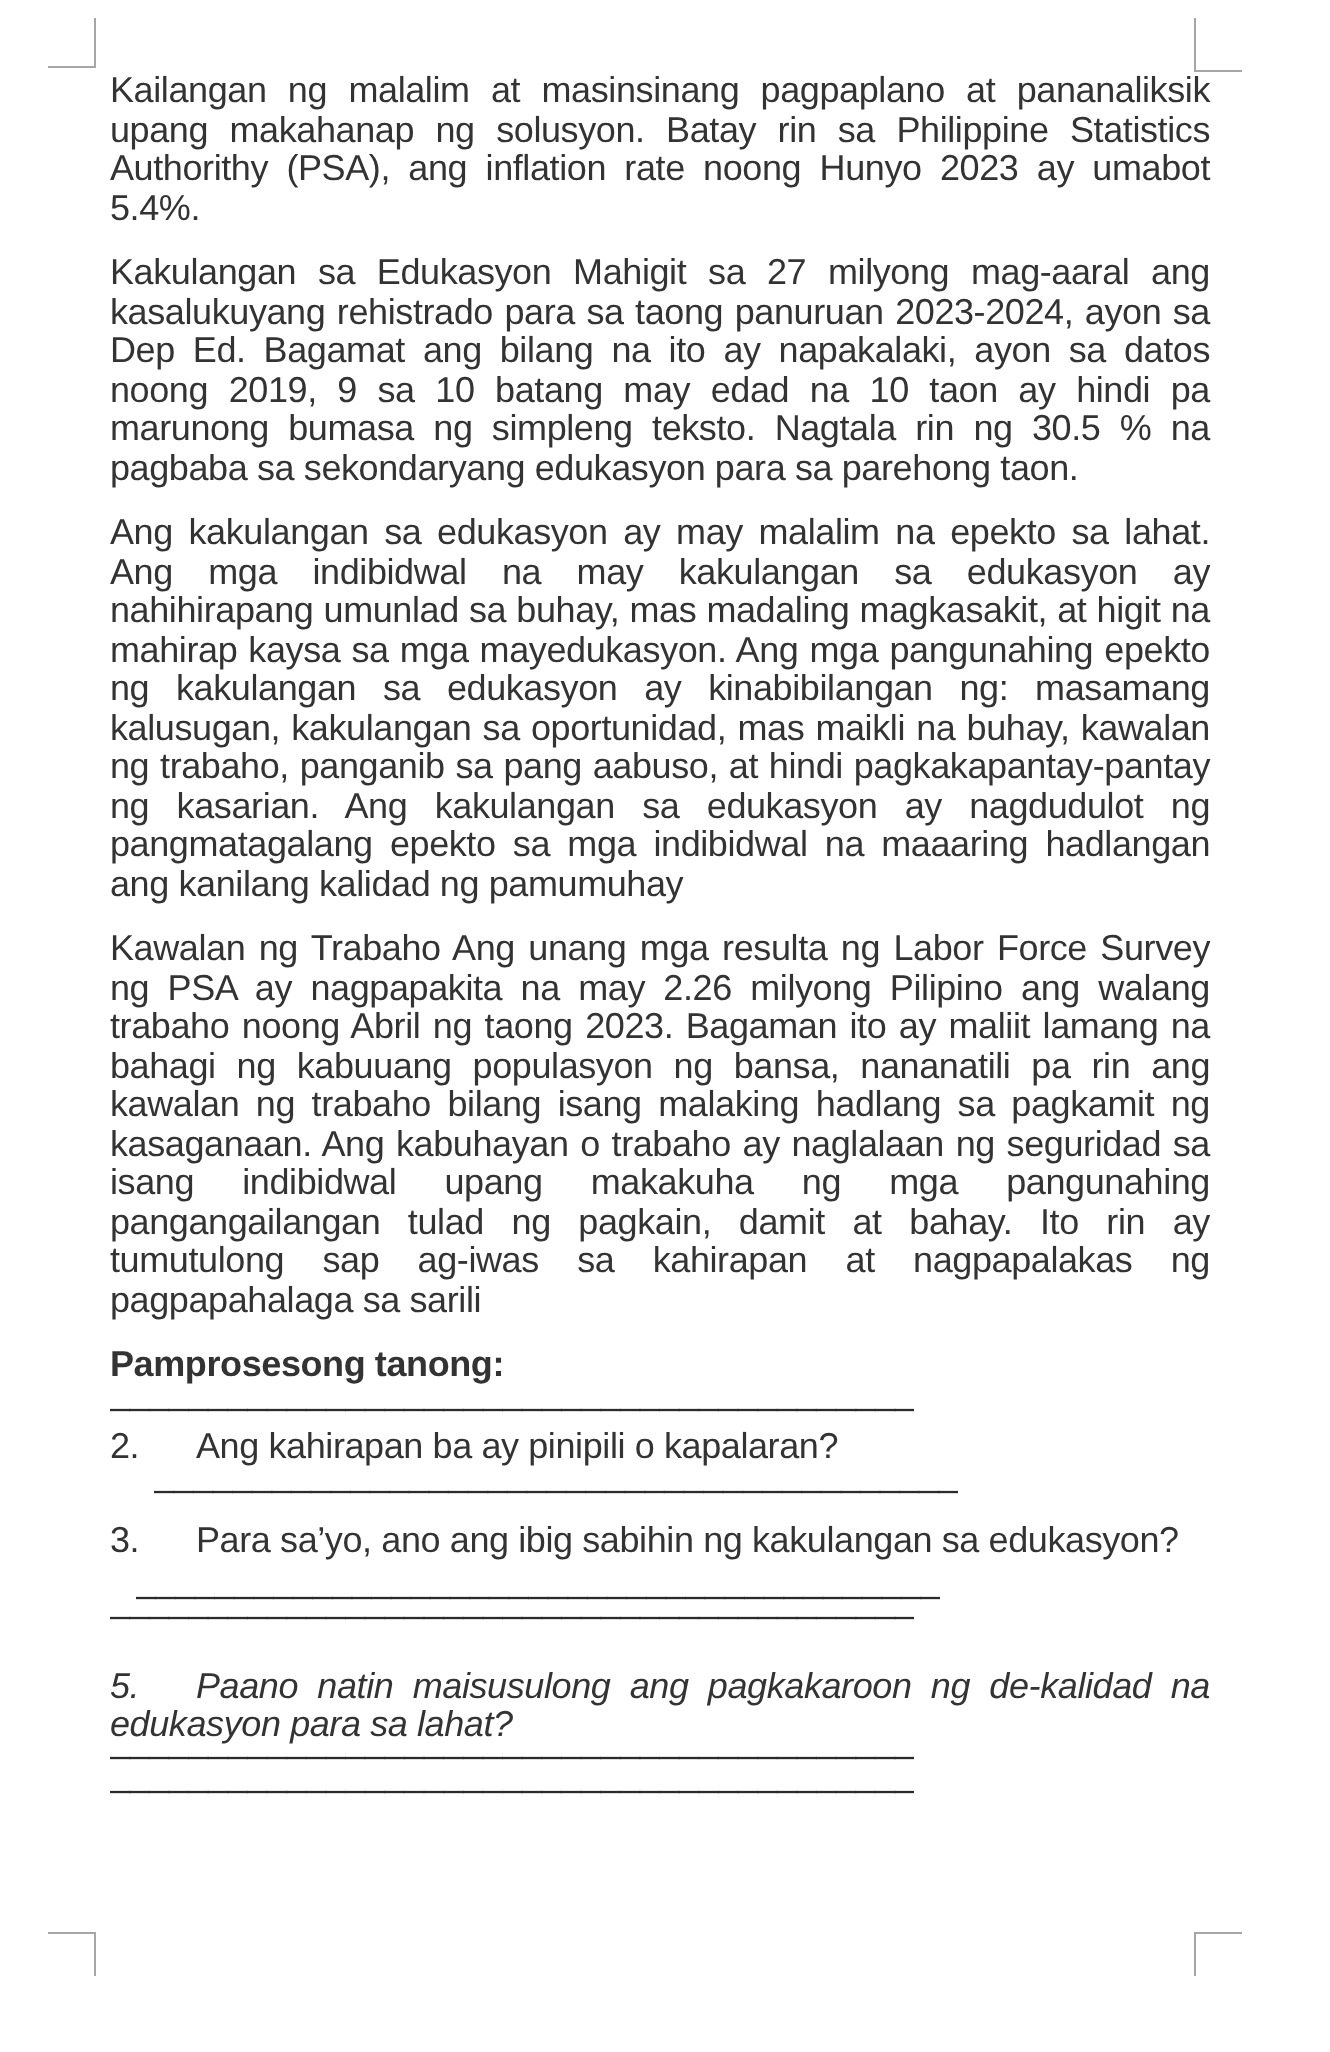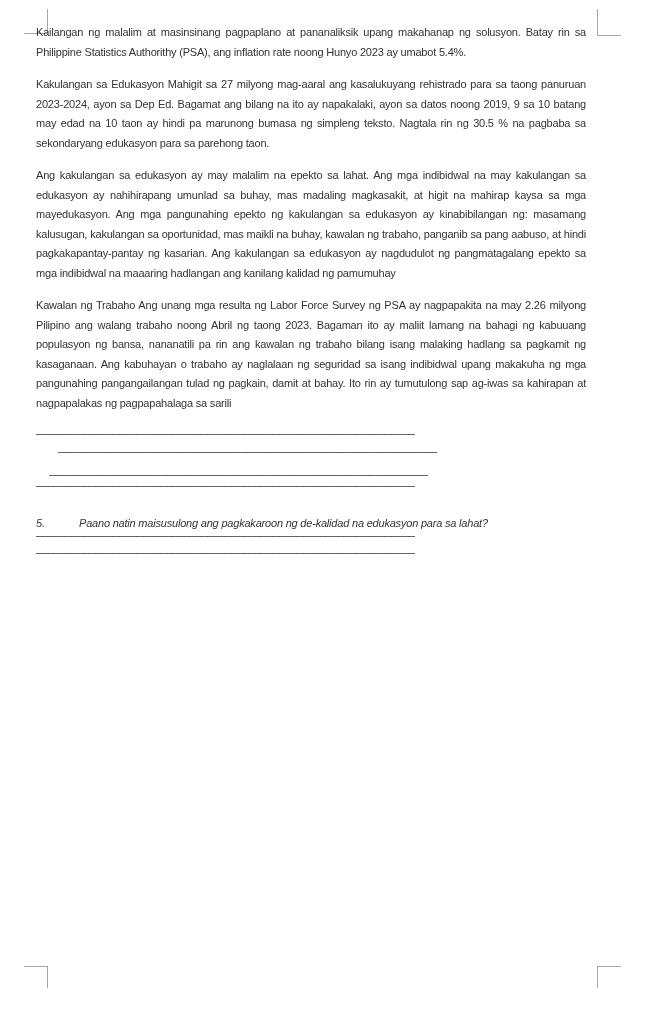--- a/index.html
+++ b/index.html
@@ -16,25 +16,25 @@
   }
   
   .corner { position: absolute; width: 23px; height: 24px; }
   .corner.tl { left: 24px;  top: 9px;   border-right: 1px solid var(--mark, #a6a6a6); border-bottom: 1px solid var(--mark, #a6a6a6); }
   .corner.tr { left: 597px; top: 9px;   height: 26px; border-left: 1px solid var(--mark, #a6a6a6); border-bottom: 1px solid var(--mark, #a6a6a6); }
   .corner.bl { left: 24px;  top: 966px; height: 21px; border-right: 1px solid var(--mark, #9c9c9c); border-top: 1px solid var(--mark, #9c9c9c); }
   .corner.br { left: 597px; top: 966px; height: 21px; border-left: 1px solid var(--mark, #9c9c9c); border-top: 1px solid var(--mark, #9c9c9c); }
 
   .content {
     position: absolute;
-    left: 36px; top: 0;
+    left: 55px; top: 0;
     width: 550px;
-    padding-top: 23px;
+    padding-top: 36px;
     color: var(--ink, #333333);
-    font-size: 11px;
+    font-size: 18px;
     line-height: 19.5px;
     letter-spacing: -0.2px;
   }
   .para {
     margin: 0 0 13px 0;
     text-align: justify;
   }
   .qheading {
     font-weight: bold;
     margin: 0;
@@ -79,25 +79,32 @@
   <div class="corner bl"></div>
   <div class="corner br"></div>
 
   <div class="content">
 
     <div class="para">Kailangan ng malalim at masinsinang pagpaplano at pananaliksik upang makahanap ng solusyon. Batay rin sa Philippine Statistics Authorithy (PSA), ang inflation rate noong Hunyo 2023 ay umabot 5.4%.</div>
     <div class="para">Kakulangan sa Edukasyon Mahigit sa 27 milyong mag-aaral ang kasalukuyang rehistrado para sa taong panuruan 2023-2024, ayon sa Dep Ed. Bagamat ang bilang na ito ay napakalaki, ayon sa datos noong 2019, 9 sa 10 batang may edad na 10 taon ay hindi pa marunong bumasa ng simpleng teksto. Nagtala rin ng 30.5 % na pagbaba sa sekondaryang edukasyon para sa parehong taon.</div>
     <div class="para">Ang kakulangan sa edukasyon ay may malalim na epekto sa lahat. Ang mga indibidwal na may kakulangan sa edukasyon ay nahihirapang umunlad sa buhay, mas madaling magkasakit, at higit na mahirap kaysa sa mga mayedukasyon. Ang mga pangunahing epekto ng kakulangan sa edukasyon ay kinabibilangan ng: masamang kalusugan, kakulangan sa oportunidad, mas maikli na buhay, kawalan ng trabaho, panganib sa pang aabuso, at hindi pagkakapantay-pantay ng kasarian. Ang kakulangan sa edukasyon ay nagdudulot ng pangmatagalang epekto sa mga indibidwal na maaaring hadlangan ang kanilang kalidad ng pamumuhay</div>
     <div class="para">Kawalan ng Trabaho Ang unang mga resulta ng Labor Force Survey ng PSA ay nagpapakita na may 2.26 milyong Pilipino ang walang trabaho noong Abril ng taong 2023. Bagaman ito ay maliit lamang na bahagi ng kabuuang populasyon ng bansa, nananatili pa rin ang kawalan ng trabaho bilang isang malaking hadlang sa pagkamit ng kasaganaan. Ang kabuhayan o trabaho ay naglalaan ng seguridad sa isang indibidwal upang makakuha ng mga pangunahing pangangailangan tulad ng pagkain, damit at bahay. Ito rin ay tumutulong sap ag-iwas sa kahirapan at nagpapalakas ng pagpapahalaga sa sarili</div>
 
+    <div class="qheading">Pamprosesong tanong:</div>
 
     <div class="answer-line l1"><span>________________________________________________________________</span></div>
 
+    <div class="question q2">
+      <span class="qnum">2.</span><span>Ang kahirapan ba ay pinipili o kapalaran?</span>
+    </div>
     <div class="answer-line l2"><span>________________________________________________________________</span></div>
 
+    <div class="question q3">
+      <span class="qnum">3.</span><span>Para sa’yo, ano ang ibig sabihin ng kakulangan sa edukasyon?</span>
+    </div>
     <div class="answer-line l3"><span>________________________________________________________________</span></div>
 
     <div class="answer-line l4"><span>________________________________________________________________</span></div>
 
     <div class="question q5">
       <span class="qnum">5.</span><span>Paano natin maisusulong ang pagkakaroon ng de-kalidad na edukasyon para sa lahat?</span>
     </div>
     <div class="answer-line l5"><span>________________________________________________________________</span></div>
 
     <div class="answer-line l6"><span>________________________________________________________________</span></div>

